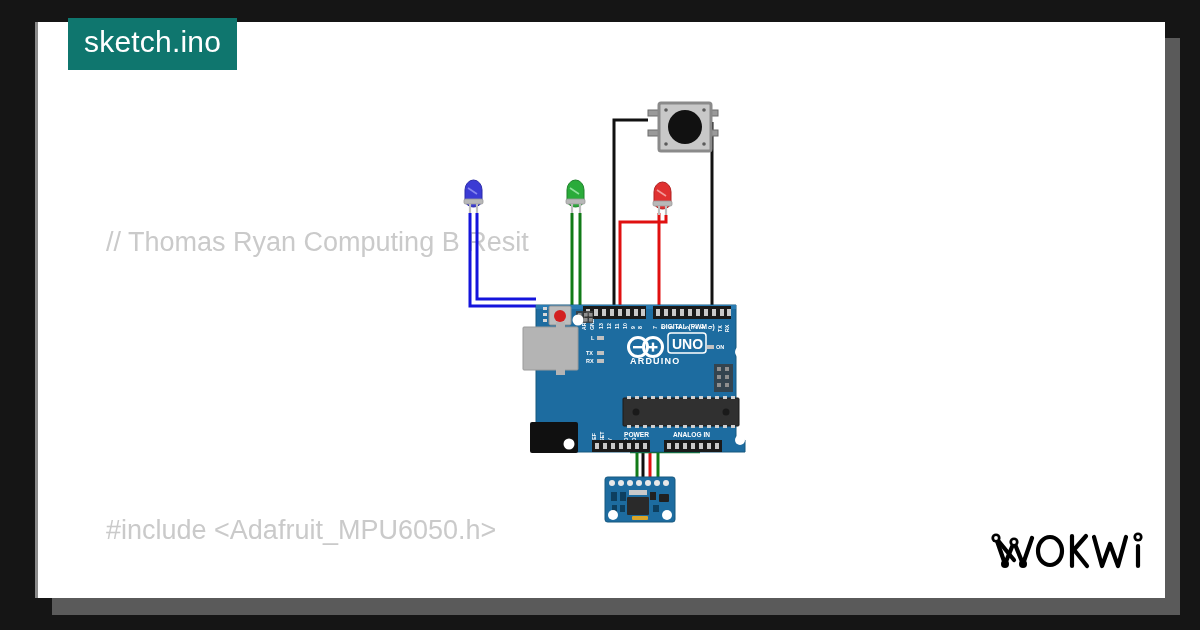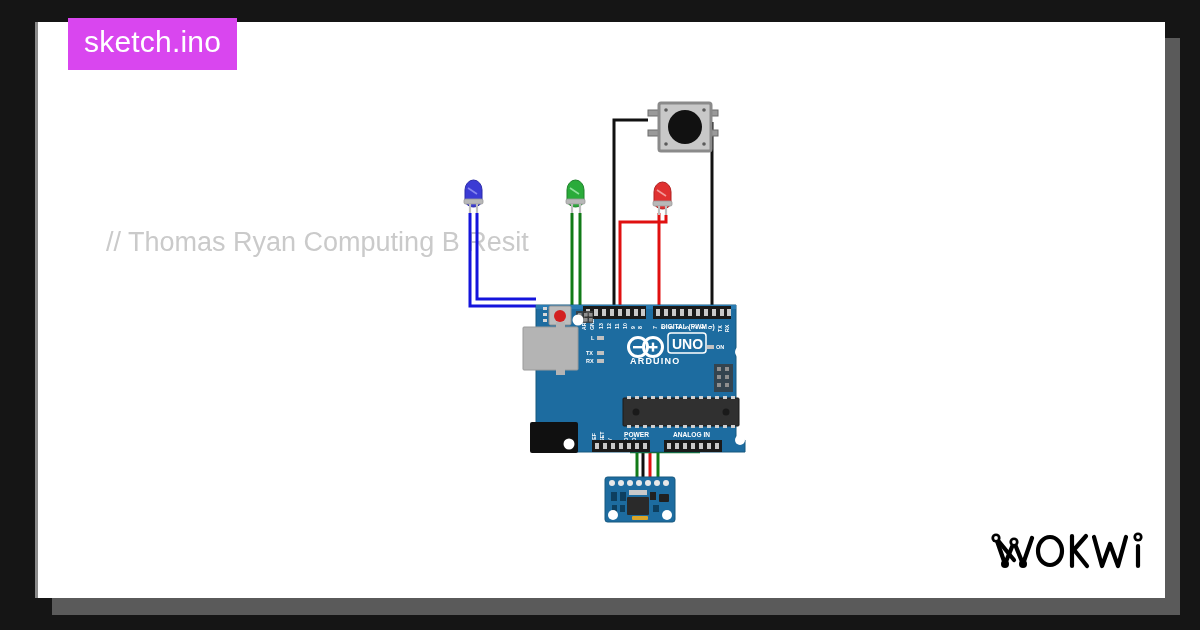--- a/index.html
+++ b/index.html
@@ -20,21 +20,21 @@
     position:absolute;left:35px;top:22px;width:1130px;height:576px;
     background:#ffffff;
     border-left:3px solid #8a8a8a;
     box-sizing:border-box;
     overflow:hidden;
   }
 
   
   .file-tab{
     position:absolute;left:68px;top:18px;
-    background:#d946ef;color:#ffffff;
+    background:#0f766e;color:#ffffff;
     padding:7px 16px 11px 16px;
     font-size:30px;line-height:34px;
     letter-spacing:.2px;
     font-family:"Liberation Sans", sans-serif;
     z-index:40;
   }
 
   
   .code{
     position:absolute;left:68px;top:100px;width:1040px;
@@ -66,20 +66,21 @@
 
 <div id="stage">
 
   <div class="bottom-strip"></div>
   <div class="panel-shadow"></div>
 
   <div class="panel">
     <div class="code">
       <span class="ln">// Thomas Ryan Computing B Resit</span>
       <span class="ln blank"></span>
+      <span class="ln">#include &lt;Adafruit_MPU6050.h&gt;</span>
       
       
       
       
       
       
       
       
     </div>
   </div>

